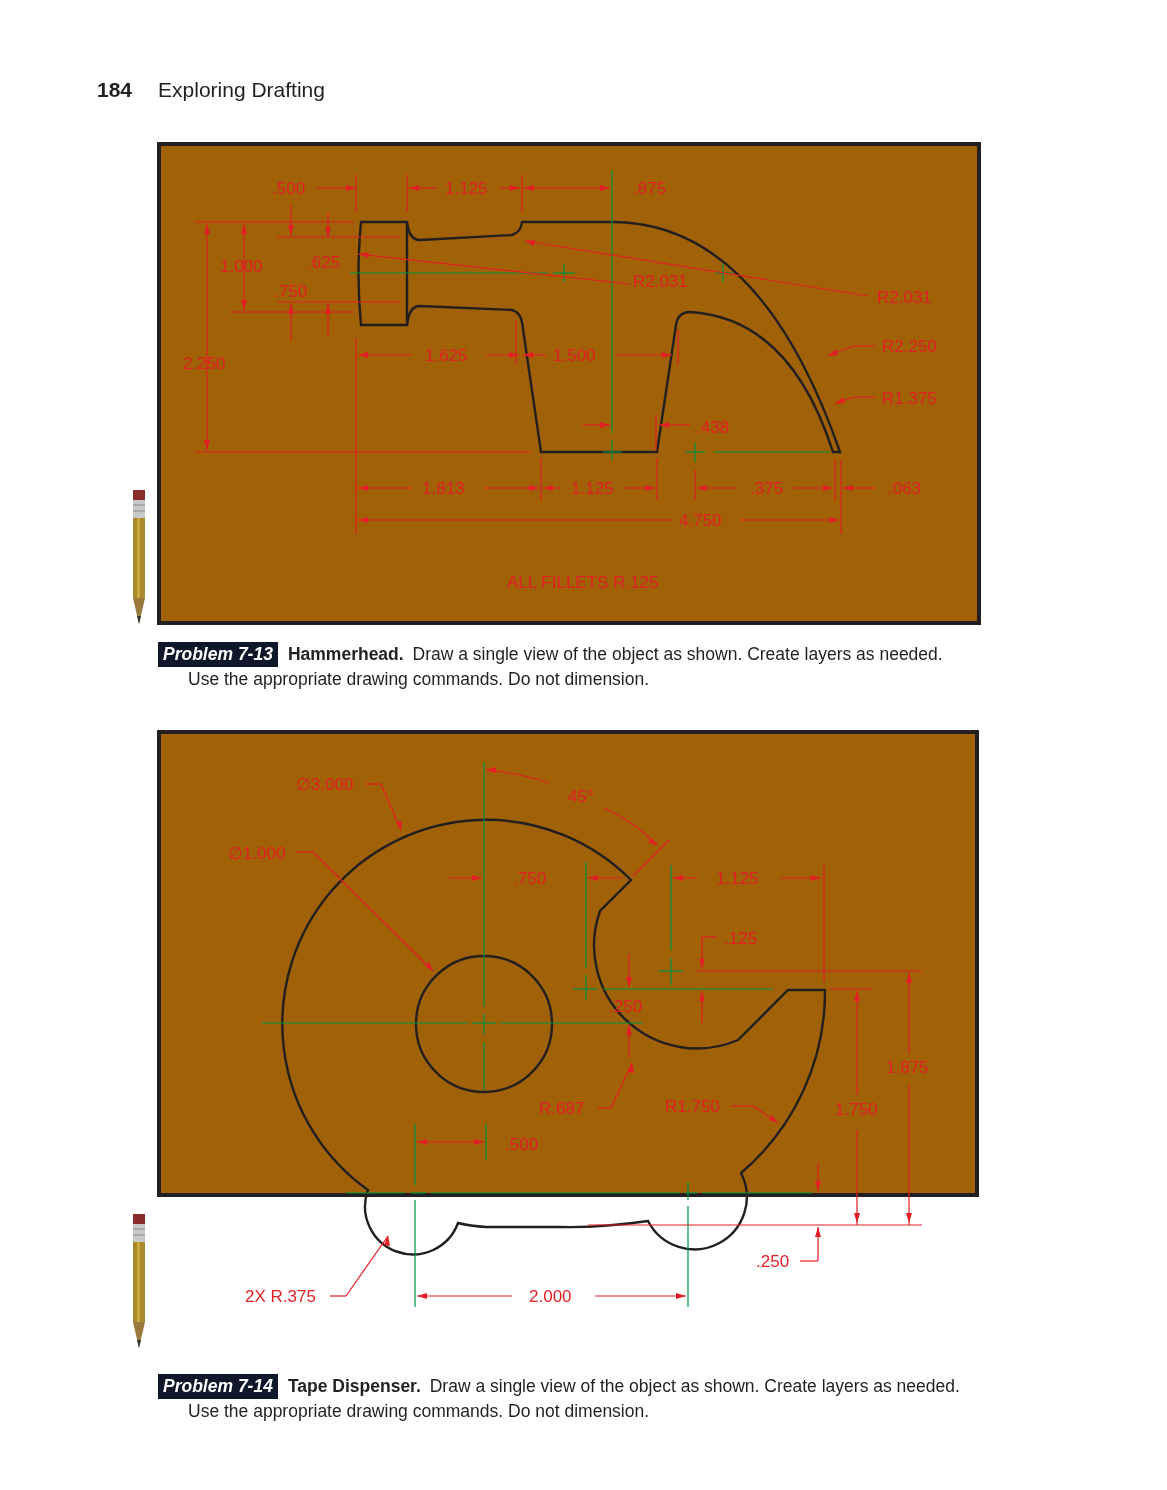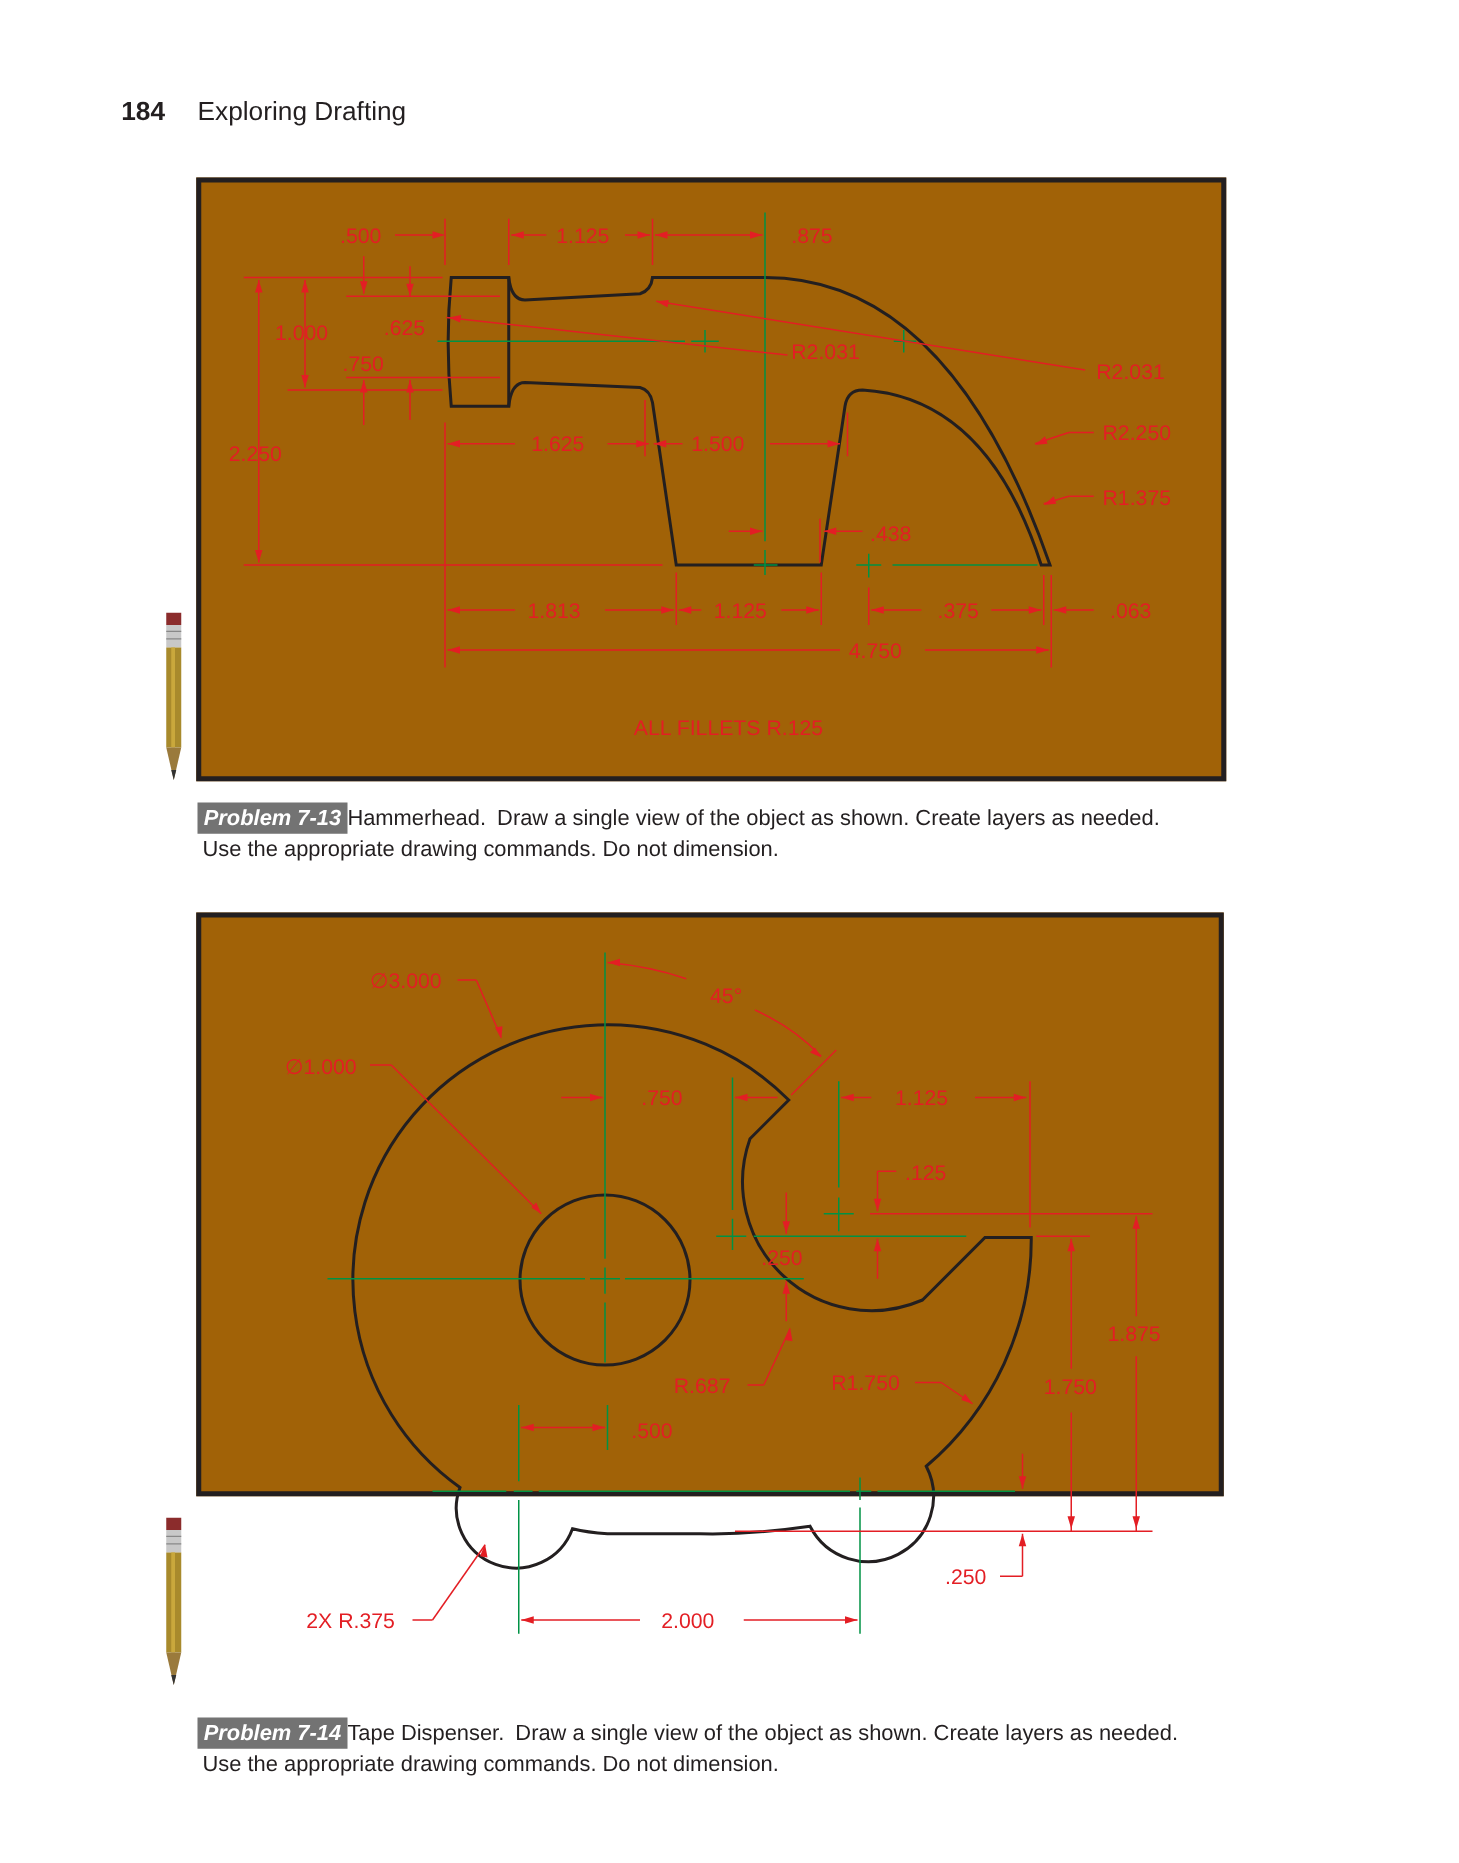--- a/index.html
+++ b/index.html
@@ -6,24 +6,24 @@
   body { width: 1167px; height: 1490px; position: relative; overflow: hidden;
          font-family: "Liberation Sans", sans-serif; color: #231f20; }
   .page-header { position: absolute; left: 97px; top: 78px; font-size: 21px; }
   .page-num { font-weight: bold; margin-right: 26px; }
   .figure-frame { position: absolute; border: 4px solid #231f20; background: #a16207; box-sizing: border-box; }
   #fig1 { left: 157px; top: 142px; width: 824px; height: 483px; }
   #fig2 { left: 157px; top: 730px; width: 822px; height: 467px; }
   .figure-frame svg { position: absolute; left: -4px; top: -4px; }
   .caption { position: absolute; left: 158px; font-size: 17.5px; line-height: 25px; }
   #cap1 { top: 642px; } #cap2 { top: 1374px; }
-  .badge { display: inline-block; background: #737373; color: #fff; font-weight: bold; font-style: italic;
-           padding: 0 5px; margin-right: 0; }
-  .cap-title { font-weight: normal; margin-right: 4px; }
-  .cap-line2 { display: block; padding-left: 4px; }
+  .badge { display: inline-block; background: #0f172a; color: #fff; font-weight: bold; font-style: italic;
+           padding: 0 5px; margin-right: 10px; }
+  .cap-title { font-weight: bold; margin-right: 4px; }
+  .cap-line2 { display: block; padding-left: 4px; margin-left: 26px; }
   .pencil { position: absolute; left: 131px; width: 16px; }
   #pencil1 { top: 490px; } #pencil2 { top: 1214px; }
   .dim { fill: #e31e24; font-family: "Liberation Sans", sans-serif; font-size: 17px; }
   .r { stroke: #e31e24; stroke-width: 1.2; fill: none; }
   .g { stroke: #009245; stroke-width: 1.2; fill: none; }
   .k { stroke: #231f20; stroke-width: 2.4; fill: none; }
   .ah { fill: #e31e24; }
 </style>
 </head>
 <body>

